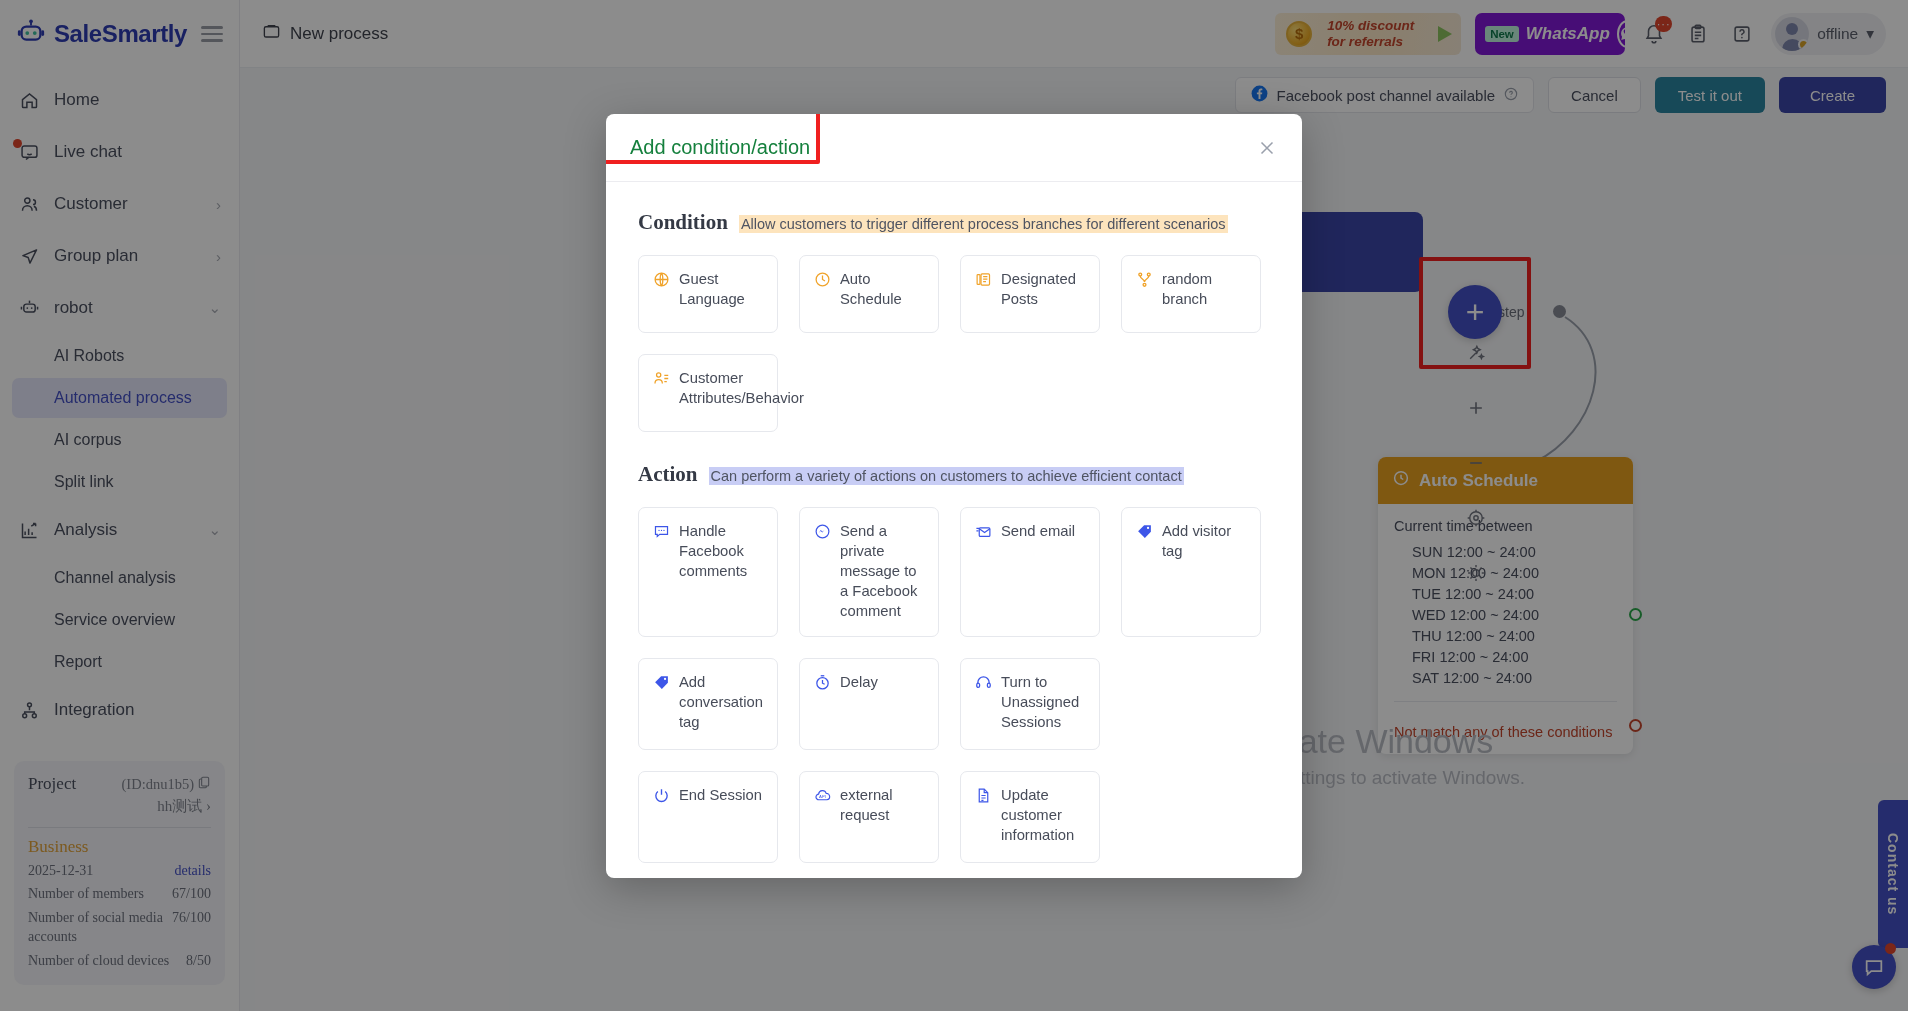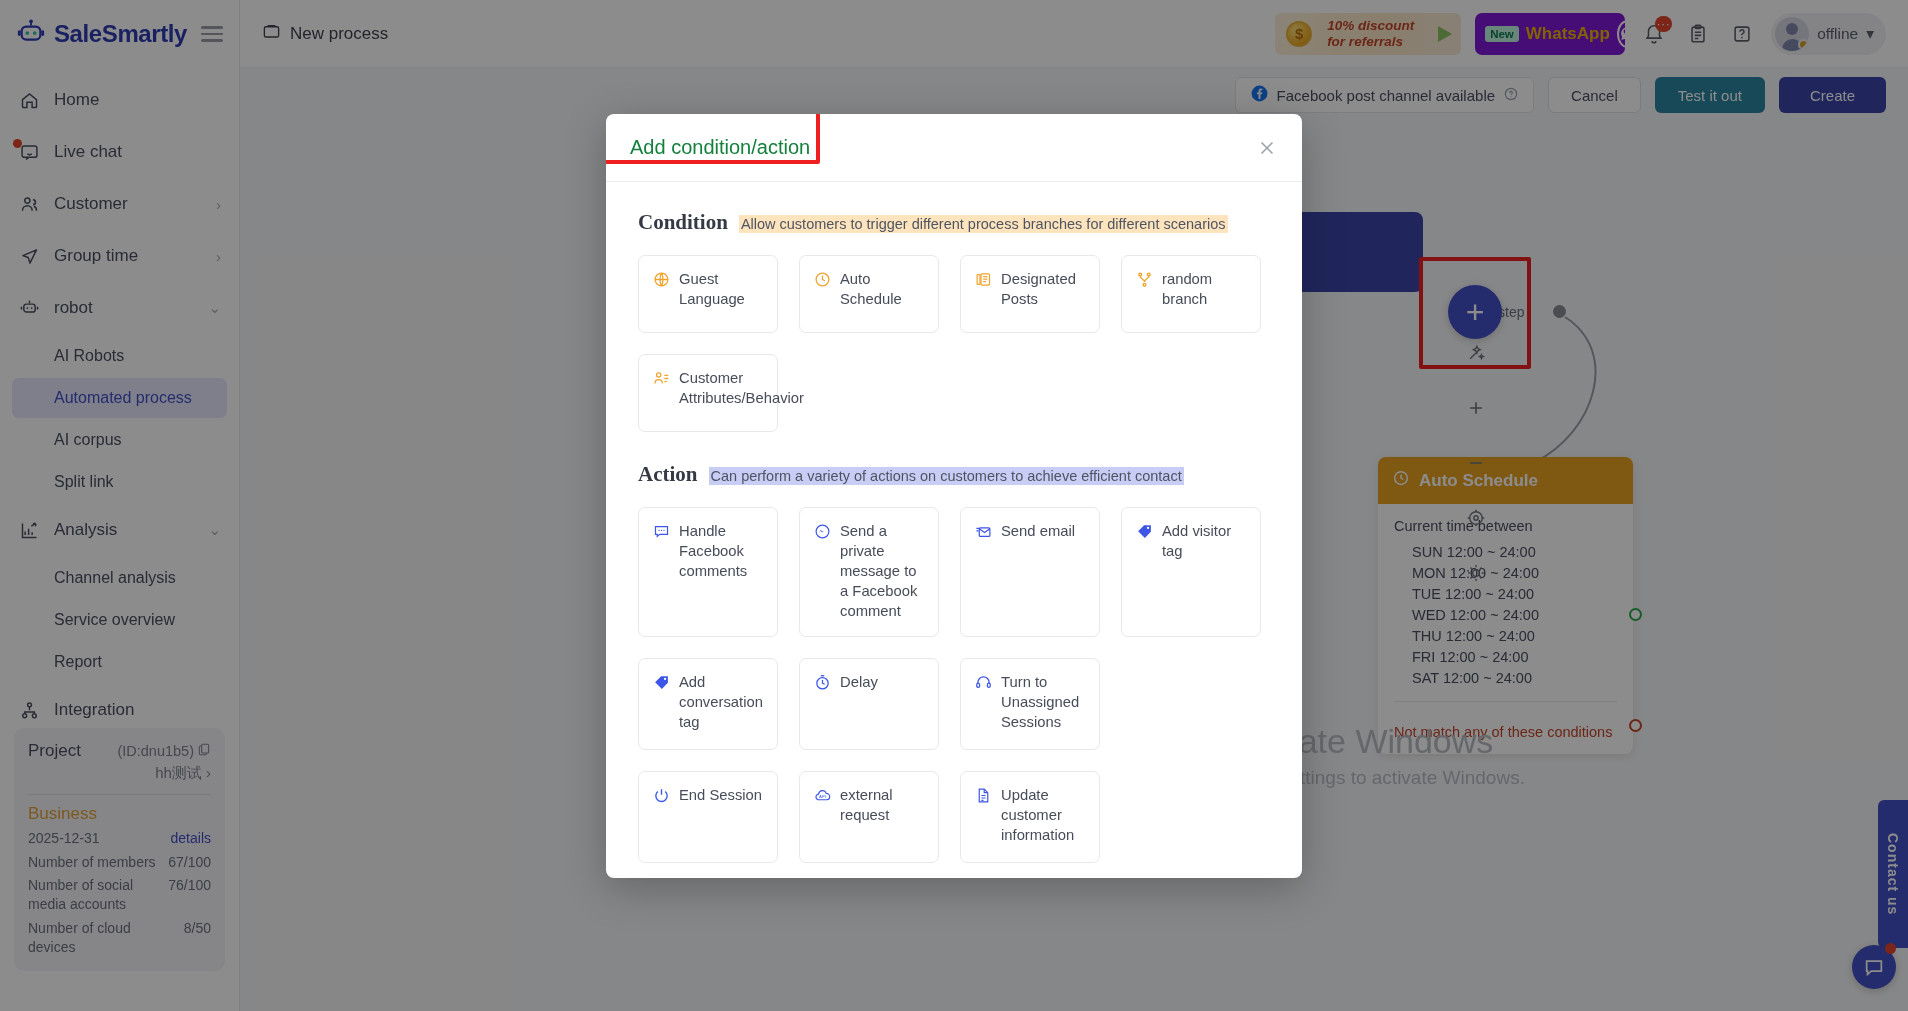--- a/index.html
+++ b/index.html
@@ -44,23 +44,23 @@
   }
   .nav-sub {
     display: flex; align-items: center; height: 40px; margin: 2px 12px;
     padding-left: 42px; border-radius: 7px; font-size: 16px; color: #4b5060;
     cursor: pointer;
   }
   .nav-sub.active { background: #e6e8fb; color: #4450c6; }
 
   
   .project-card {
-    position: absolute; left: 14px; right: 14px; bottom: 40px;
+    position: absolute; left: 14px; right: 14px; bottom: 26px;
     background: #f4f5f9; border-radius: 10px; padding: 13px 14px 14px;
-    font-size: 14px; color: #6d717e;
+    font-size: 14px; color: #6d717e; font-family: Liberation Serif, serif;
   }
   .pc-row { display: flex; align-items: baseline; }
   .pc-title { font-size: 17px; color: #4b5060; }
   .pc-id { margin-left: auto; font-size: 14.5px; color: #80848f; }
   .pc-copy { margin-left: 3px; color: #80848f; }
   .pc-sub { text-align: right; margin-top: 3px; color: #80848f; font-size: 15px; }
   .pc-divider { height: 1px; background: #dcdee5; margin: 11px 0 9px; }
   .pc-biz { color: #e2a33a; font-size: 17px; margin-bottom: 4px; }
   .pc-line { display: flex; justify-content: space-between; gap: 8px; line-height: 1.35; margin-top: 5px; }
   .pc-line .lbl { flex: 1 1 auto; }
@@ -93,21 +93,21 @@
     border-left: 14px solid #8cc45f; border-top: 8px solid transparent; border-bottom: 8px solid transparent;
   }
   .promo-wa {
     width: 150px; height: 42px; border-radius: 7px; background: #8218d8;
     display: flex; align-items: center; gap: 7px; padding: 0 10px; position: relative;
   }
   .promo-wa .badge {
     background: #bff5df; color: #117a4e; font-size: 11.5px; font-weight: bold;
     border-radius: 3px; padding: 2px 5px;
   }
-  .promo-wa .wa-label { color: #eab308; font-size: 17px; font-weight: bold; }
+  .promo-wa .wa-label { color: #ffffff; font-size: 17px; font-weight: bold; font-style: italic; }
   .promo-wa .wa-circle {
     margin-left: auto; width: 28px; height: 28px; border-radius: 50%;
     border: 2px solid #fff; display: flex; align-items: center; justify-content: center;
   }
   .icon-btn { width: 30px; height: 30px; display: flex; align-items: center; justify-content: center; position: relative; cursor: pointer; color: #5c606c; }
   .bell-badge {
     position: absolute; right: -3px; top: -3px; background: #e0452c; color: #fff;
     border-radius: 10px; min-width: 17px; height: 16px; font-size: 11px;
     display: flex; align-items: center; justify-content: center; letter-spacing: 1px;
   }
@@ -302,21 +302,21 @@
         <span>Customer</span>
         <span class="chev">›</span>
       </div>
 
       <div class="nav-item">
         <span class="ic">
           <svg viewBox="0 0 24 24" width="21" height="21" fill="none" stroke="#4b5060" stroke-width="1.7" stroke-linejoin="round">
                 <path d="M20 4.5L4.5 11l6 2.2 2 6.3z"></path>
               </svg>
         </span>
-        <span>Group time</span>
+        <span>Group plan</span>
         <span class="chev">›</span>
       </div>
 
       <div class="nav-item">
         <span class="ic">
           <svg viewBox="0 0 24 24" width="21" height="21" fill="none" stroke="#4b5060" stroke-width="1.7">
                 <line x1="12" y1="3" x2="12" y2="6"></line>
                 <rect x="5.5" y="7" width="13" height="9" rx="3"></rect>
                 <circle cx="9.5" cy="11.5" r="1" fill="#4b5060" stroke="none"></circle>
                 <circle cx="14.5" cy="11.5" r="1" fill="#4b5060" stroke="none"></circle>

